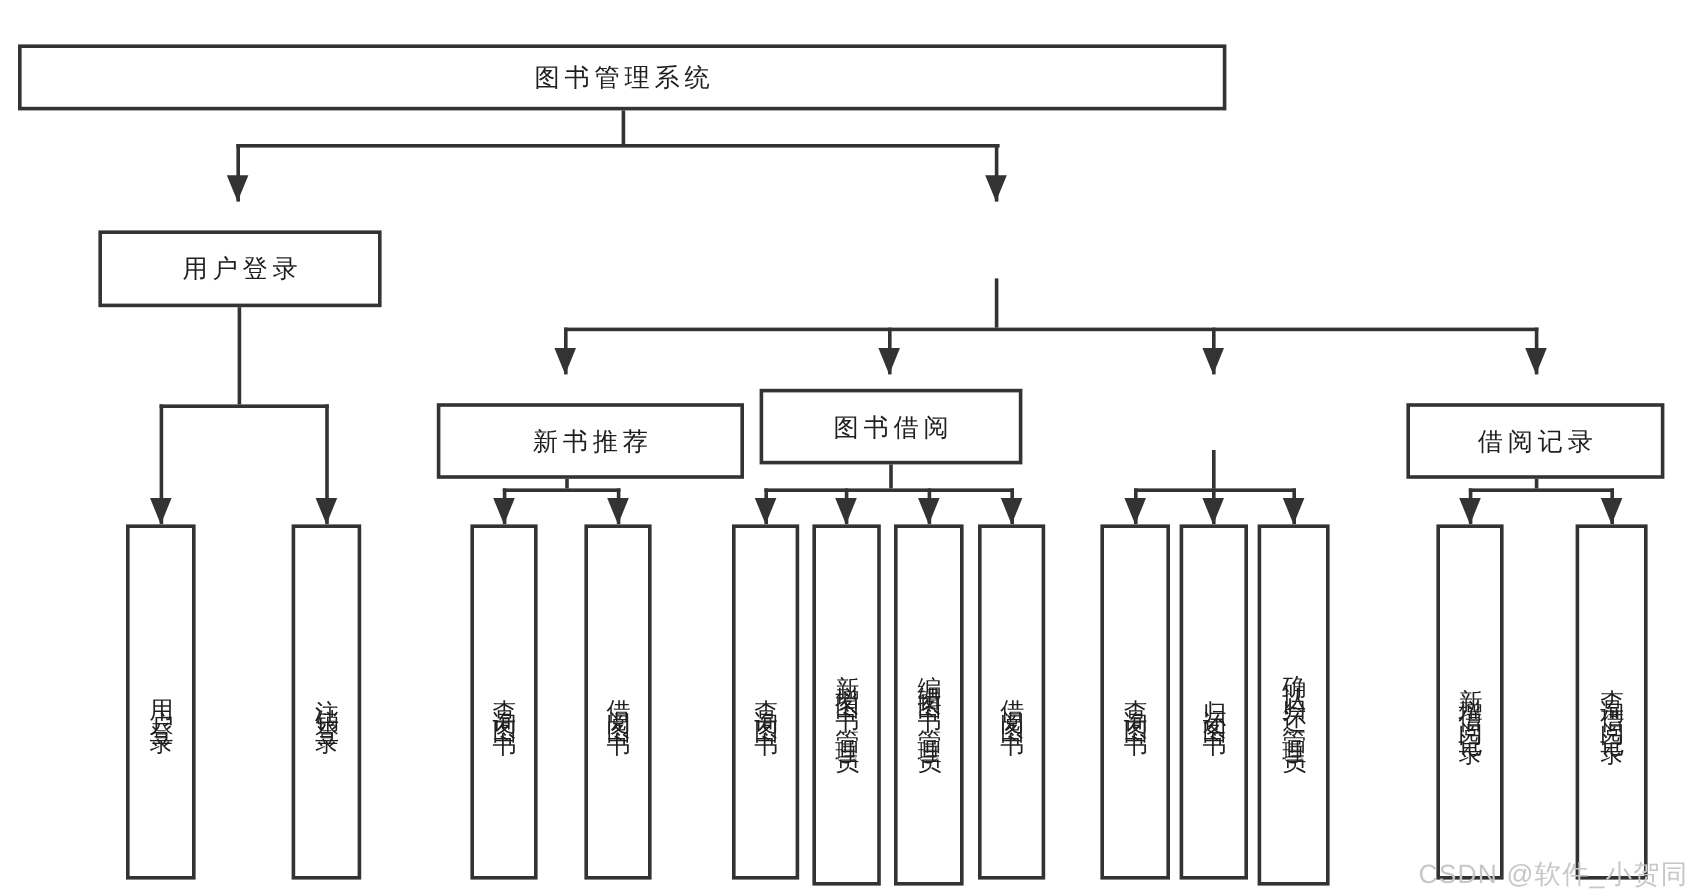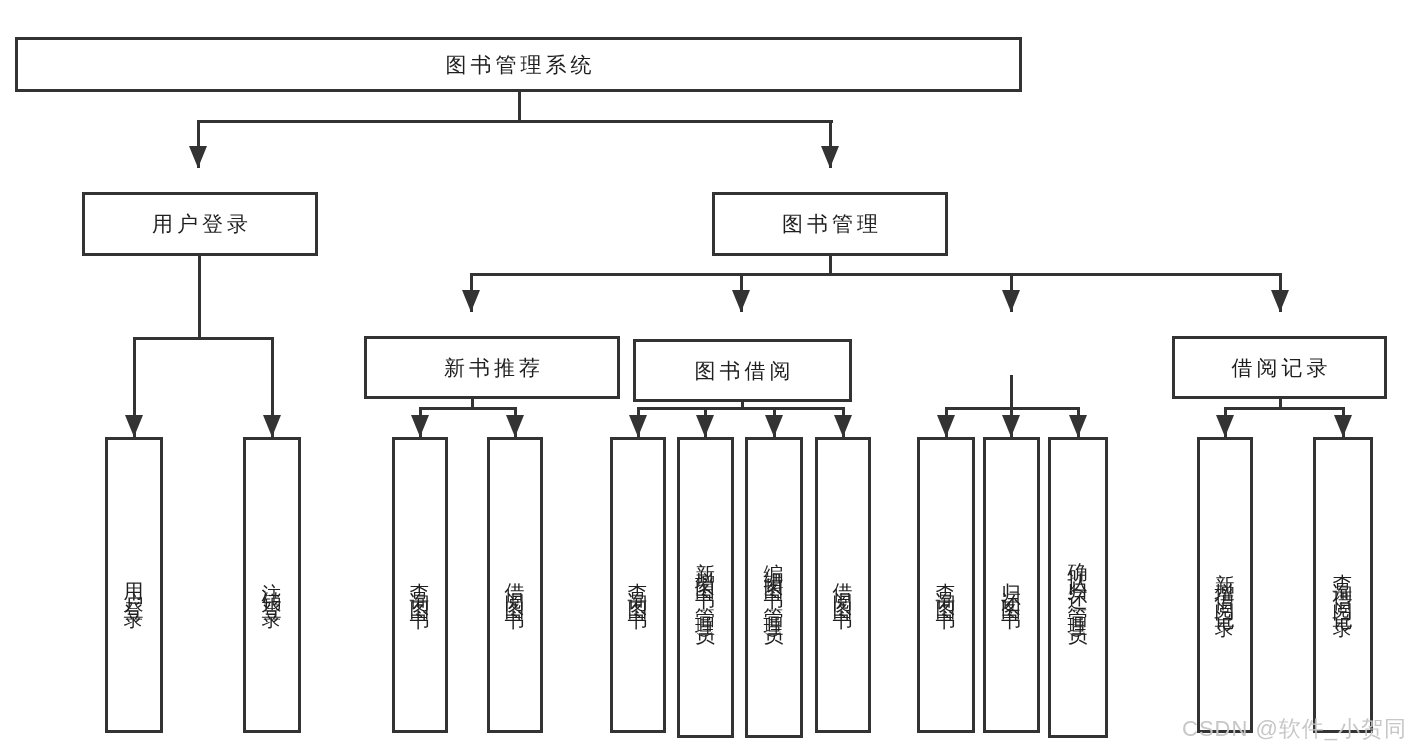--- a/index.html
+++ b/index.html
@@ -30,25 +30,24 @@
 </style>
 </head>
 <body>
 
 <div id="stage">
 
   <div class="b h" style="left:15px;top:13px;width:1007px;height:55px">图书管理系统</div>
 
   <div class="b h" style="left:82px;top:168px;width:236px;height:64px">用户登录</div>
 
-  <div class="b h" style="left:712px;top:168px;width:236px;height:64px">图书管理</div>
 
   <div class="b h" style="left:364px;top:312px;width:256px;height:63px">新书推荐</div>
 
-  <div class="b h" style="left:633px;top:315px;width:219px;height:63px">图书借阅</div>
+  <div class="b h" style="left:633px;top:300px;width:219px;height:63px">图书借阅</div>
 
 
   <div class="b h" style="left:1172px;top:312px;width:215px;height:63px">借阅记录</div>
 
   <div class="b v" style="left:105px;top:437px;width:58px;height:296px">用户登录</div>
   <div class="b v" style="left:243px;top:437px;width:58px;height:296px">注销登录</div>
 
   <div class="b v" style="left:392px;top:437px;width:56px;height:296px">查询图书</div>
   <div class="b v" style="left:487px;top:437px;width:56px;height:296px">借阅图书</div>
 

